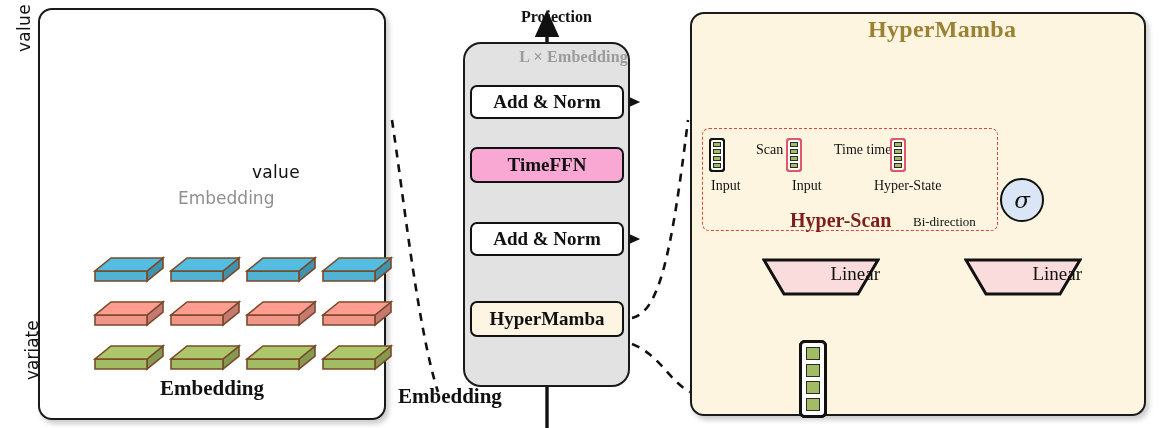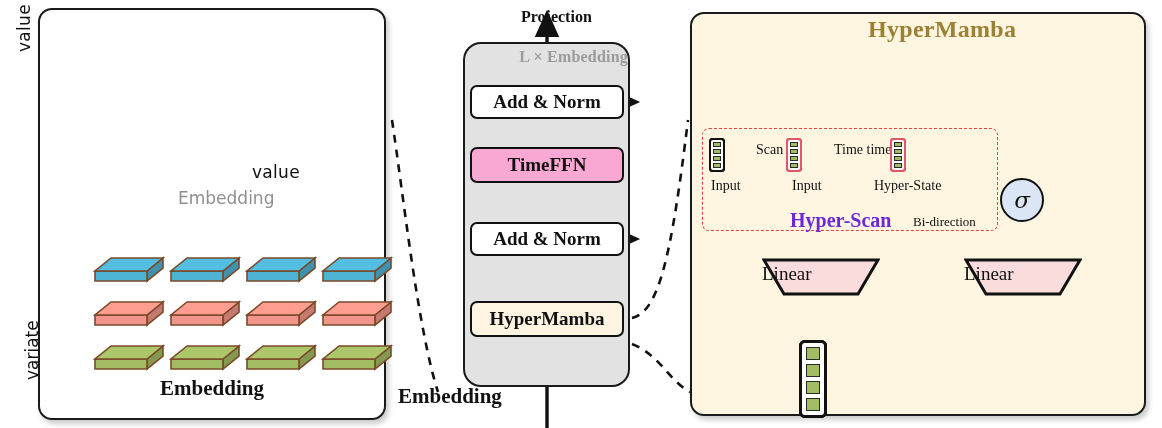--- a/index.html
+++ b/index.html
@@ -87,21 +87,21 @@
   #lbl-hyperstate{left:874px;top:178px;}
   #lbl-scan{left:756px;top:142px;}
   #lbl-timetune{left:834px;top:142px;}
   #lbl-bidirection{left:913px;top:214px;font-size:13px;}
 
   .trap{
     position:absolute;font-size:19px;color:#111;
   }
   .trap svg{display:block;}
   .trap span{
-    position:absolute;left:0;right:0;top:5px;text-align:left;
+    position:absolute;left:0;right:0;top:5px;text-align:right;
   }
   #trap-left{left:762px;top:258px;width:118px;height:38px;}
   #trap-right{left:964px;top:258px;width:118px;height:38px;}
 
   #sigma-circle{
     position:absolute;left:1000px;top:178px;width:40px;height:40px;
     border:2px solid #111;border-radius:50%;background:#dae6f5;
     display:flex;align-items:center;justify-content:center;
   }
   #sigma-circle span{font-size:23px;font-style:italic;color:#111;
@@ -325,21 +325,21 @@
   <div class="mbox" id="box-addnorm1" style="background: rgb(255, 255, 255);">Add &amp; Norm</div>
   <div class="mbox" id="box-hypermamba" style="background: rgb(253, 244, 226);">HyperMamba</div>
 
   <div id="label-embedding-mid">Embedding</div>
 
   <div class="panel" id="panel-right" style="background: rgb(253, 245, 224);"></div>
 
   <div id="title-hypermamba" style="color: rgb(155, 129, 51);">HyperMamba</div>
 
   <div id="hyperscan-box"></div>
-  <div id="title-hyperscan" style="color: #6d28d9;">Hyper-Scan</div>
+  <div id="title-hyperscan" style="color: #7f1d1d;">Hyper-Scan</div>
 
   <div class="rlabel" id="lbl-input">Input</div>
   <div class="rlabel" id="lbl-state">Input</div>
   <div class="rlabel" id="lbl-hyperstate">Hyper-State</div>
   <div class="rlabel" id="lbl-scan">Scan</div>
   <div class="rlabel" id="lbl-timetune">Time time</div>
   <div class="rlabel" id="lbl-bidirection">Bi-direction</div>
 
   <div class="trap" id="trap-left">
     <svg width="118" height="38" viewBox="0 0 118 38">

